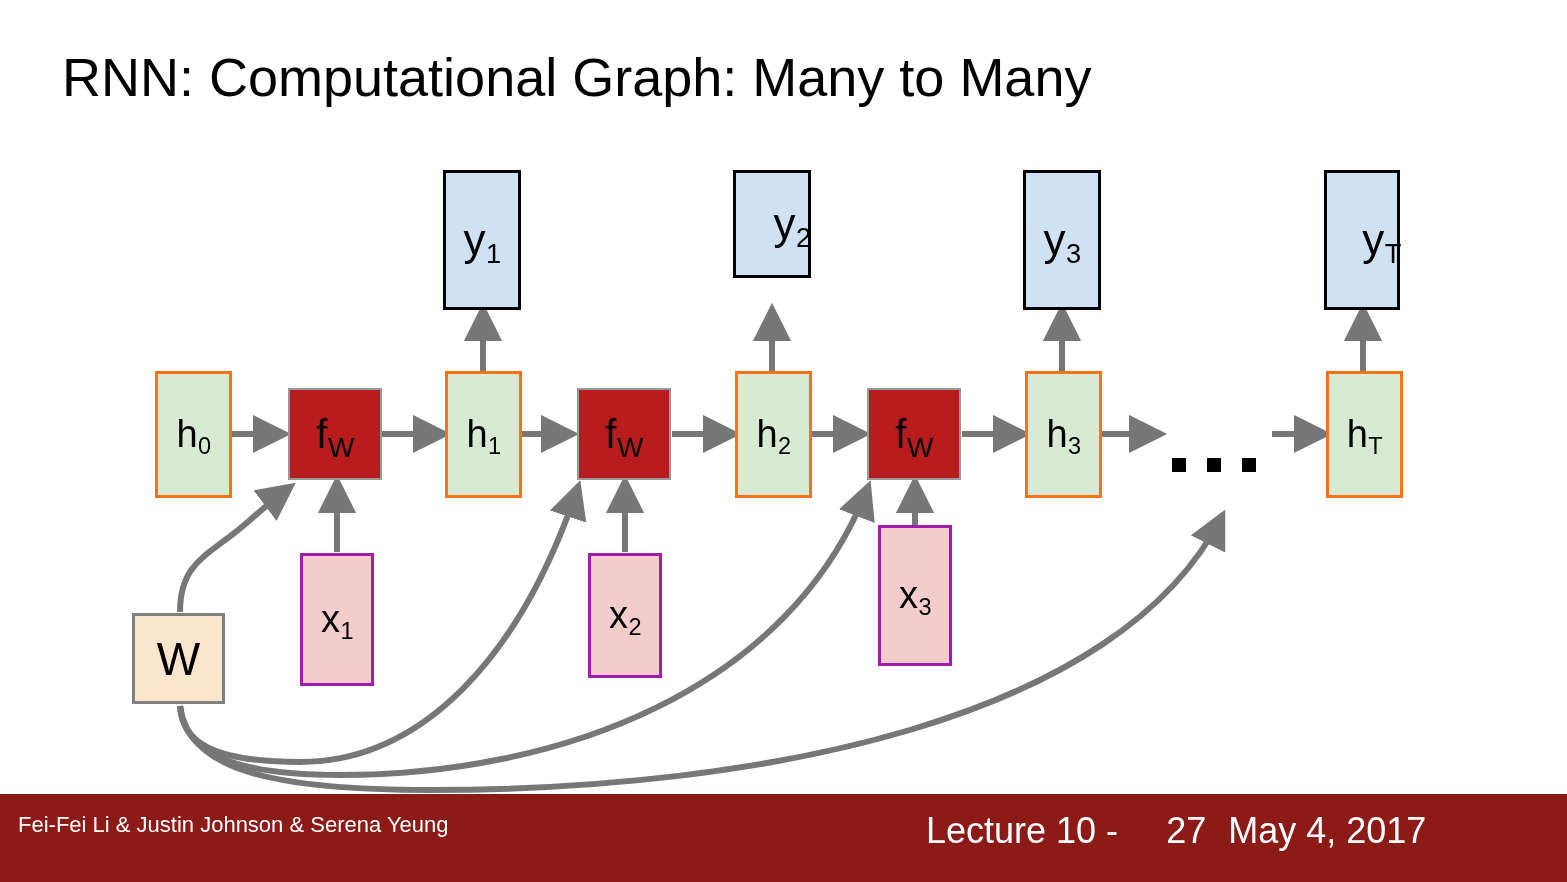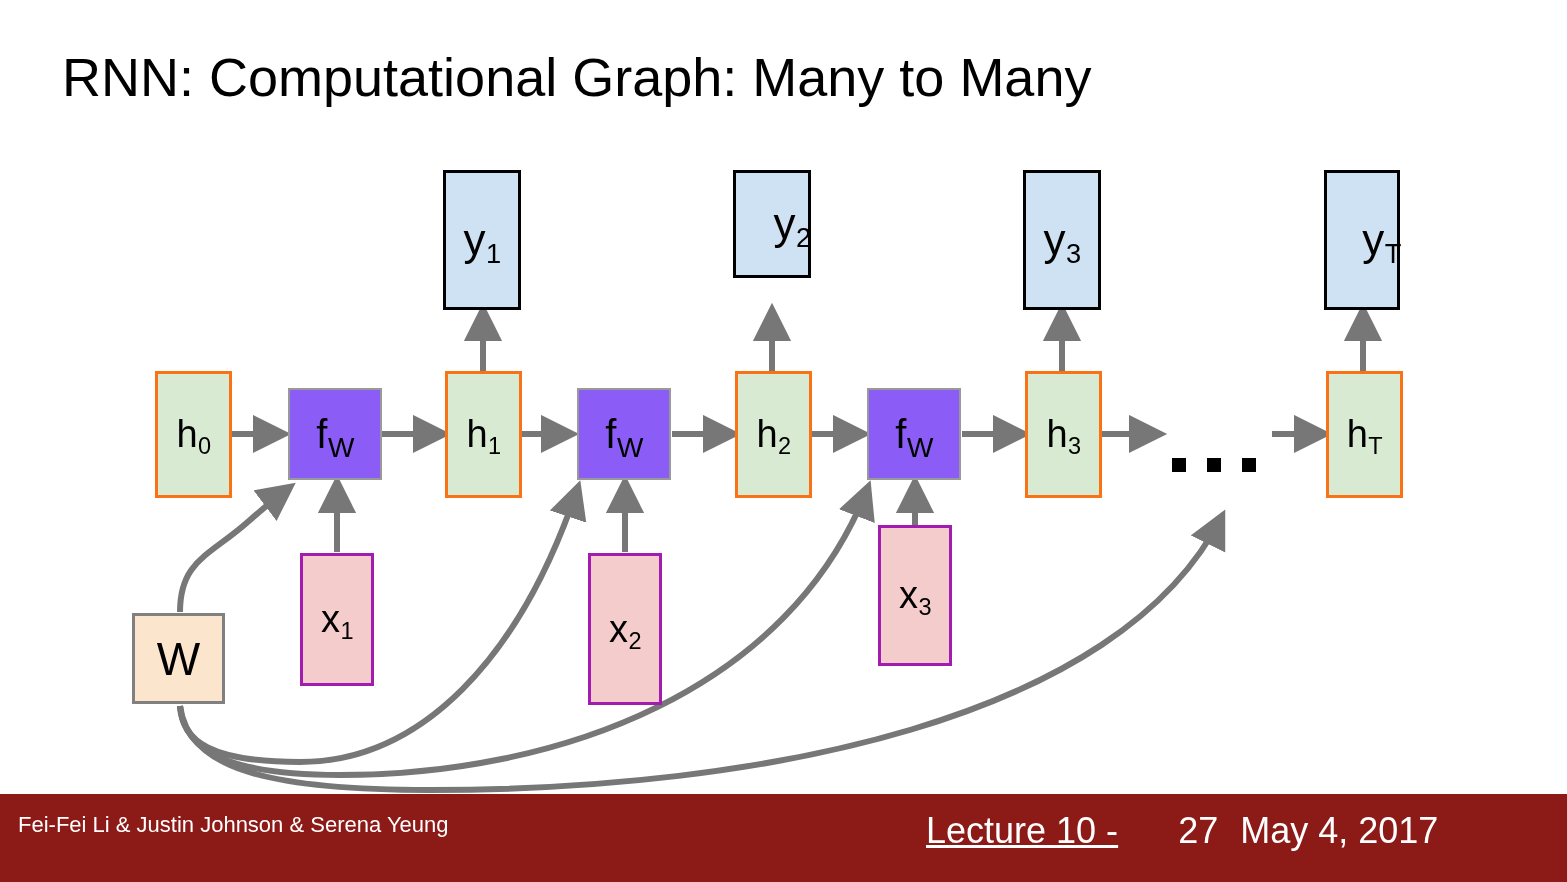--- a/index.html
+++ b/index.html
@@ -63,21 +63,21 @@
     background: #cfe2f3;
     border: 3px solid #000000;
     font-size: 44px;
   }
   .x-box {
     background: #f4cccc;
     border: 3px solid #a21caf;
     font-size: 38px;
   }
   .f-box {
-    background: #8b5cf6;
+    background: #b91c1c;
     border: 2px solid #999999;
     font-size: 40px;
   }
   .f-box .node-label sub {
     font-size: 0.70em;
     top: 0.34em;
   }
   .w-box {
     background: #fce5cd;
     border: 3px solid #808080;
@@ -113,21 +113,21 @@
   #footer-right {
     position: absolute;
     left: 926px;
     top: 810px;
     font-size: 36px;
     color: #ffffff;
     white-space: nowrap;
     display: flex;
     align-items: baseline;
   }
-  #footer-lecture { margin-right: 60px; text-decoration: underline; }
+  #footer-lecture { margin-right: 48px; }
   #footer-page { margin-right: 22px; }
 </style>
 </head>
 <body>
 
 <div id="slide">
 
   <div id="slide-title">RNN: Computational Graph: Many to Many</div>
 
   <svg id="graph-svg" viewBox="0 0 1567 882" xmlns="http://www.w3.org/2000/svg">
@@ -201,21 +201,21 @@
   <div class="node-box f-box" style="left:577px; top:388px; width:94px; height:92px;">
     <span class="node-label">f<sub>W</sub></span>
   </div>
   <div class="node-box f-box" style="left:867px; top:388px; width:94px; height:92px;">
     <span class="node-label">f<sub>W</sub></span>
   </div>
 
   <div class="node-box x-box" style="left:300px; top:553px; width:74px; height:133px;">
     <span class="node-label">x<sub>1</sub></span>
   </div>
-  <div class="node-box x-box" style="left:588px; top:553px; width:74px; height:152px;">
+  <div class="node-box x-box" style="left:588px; top:553px; width:74px; height:125px;">
     <span class="node-label">x<sub>2</sub></span>
   </div>
   <div class="node-box x-box" style="left:878px; top:525px; width:74px; height:141px;">
     <span class="node-label">x<sub>3</sub></span>
   </div>
 
   <div class="node-box w-box" style="left:132px; top:613px; width:93px; height:91px;">
     <span class="node-label">W</span>
   </div>
 

